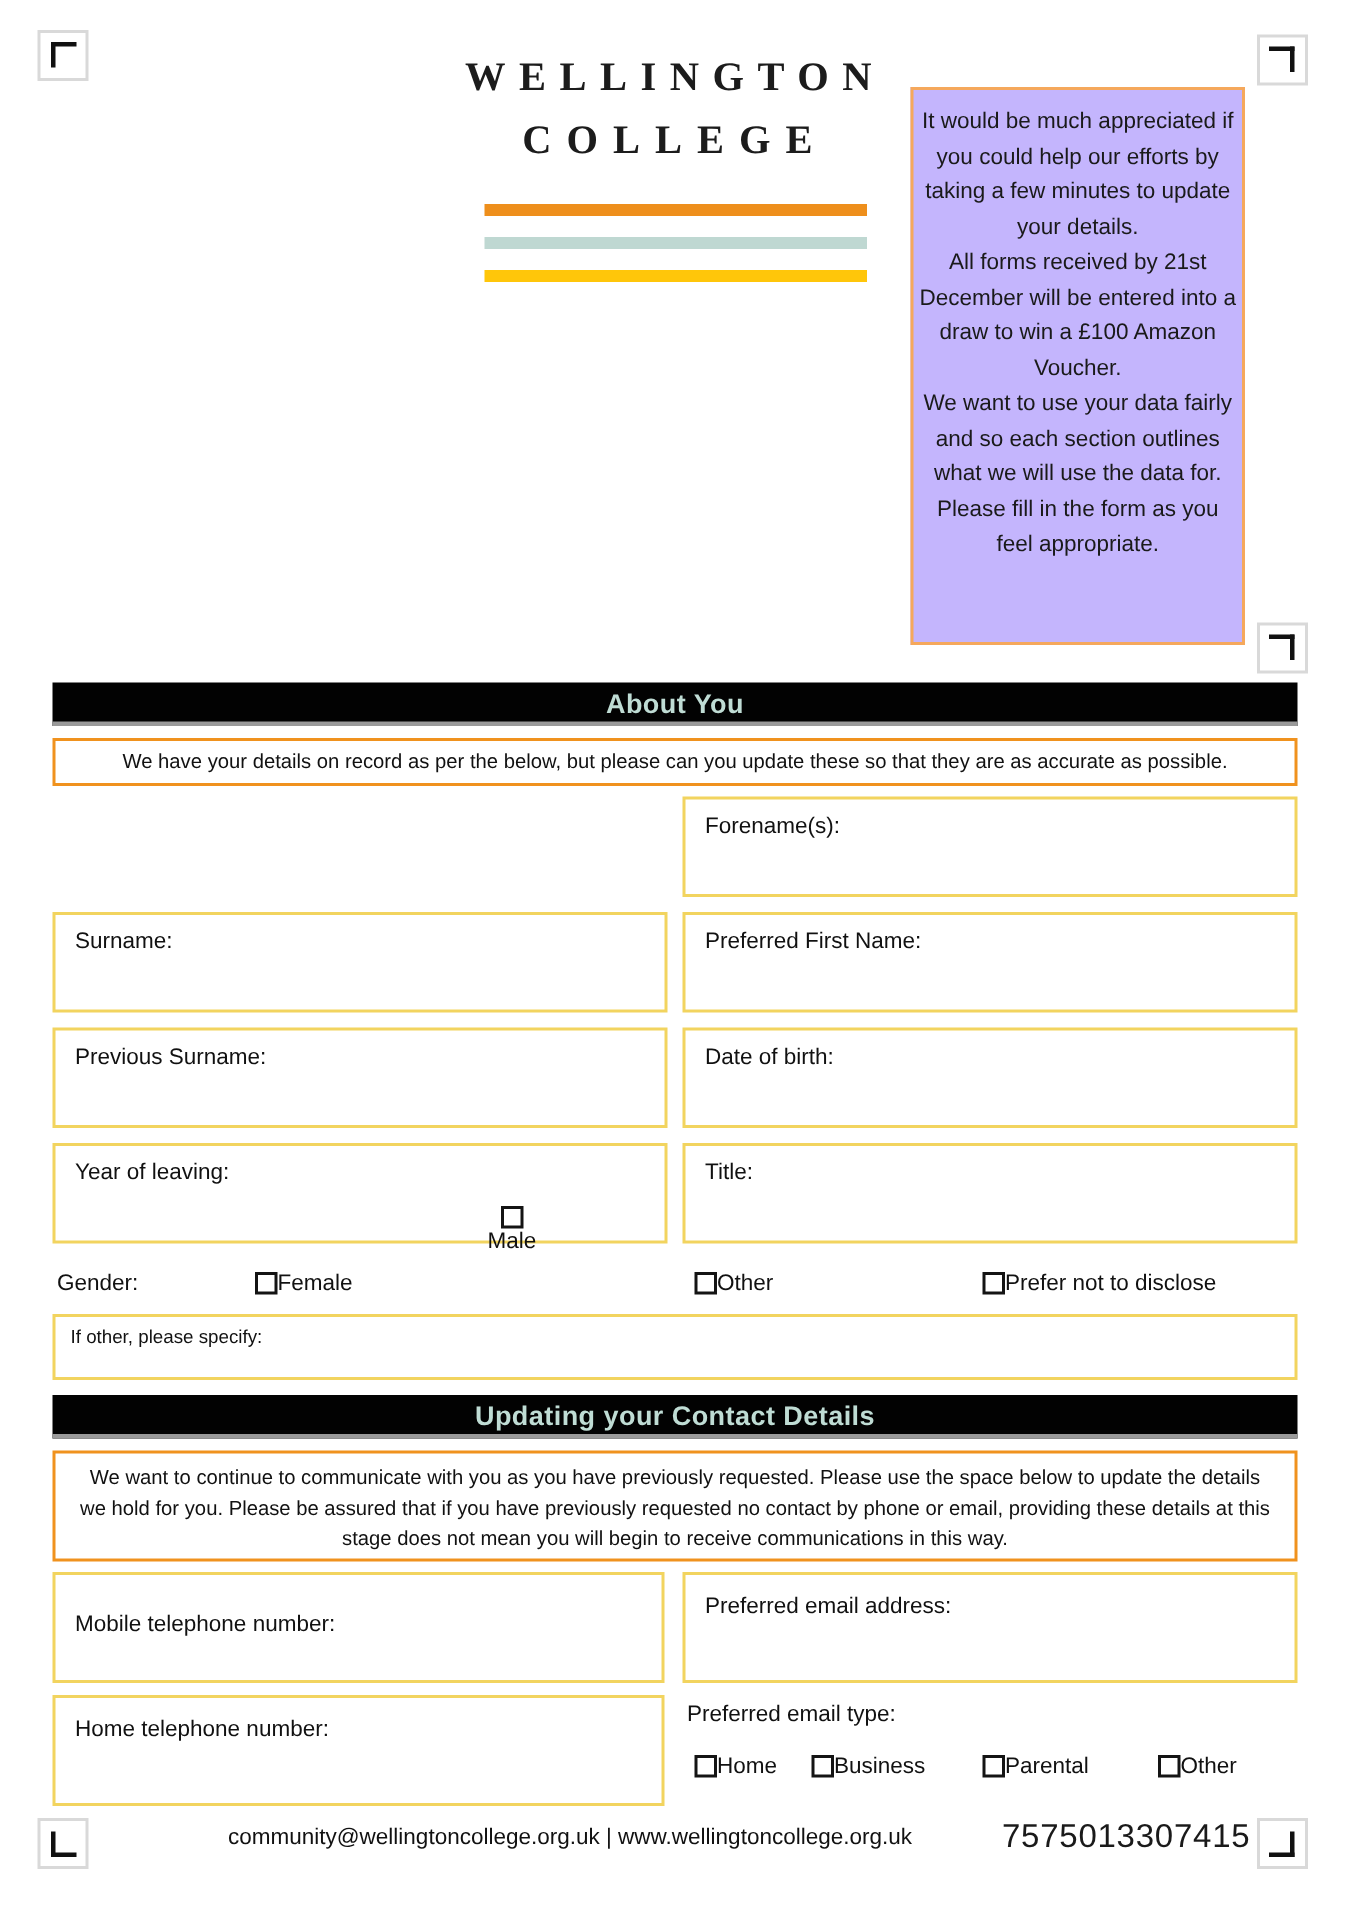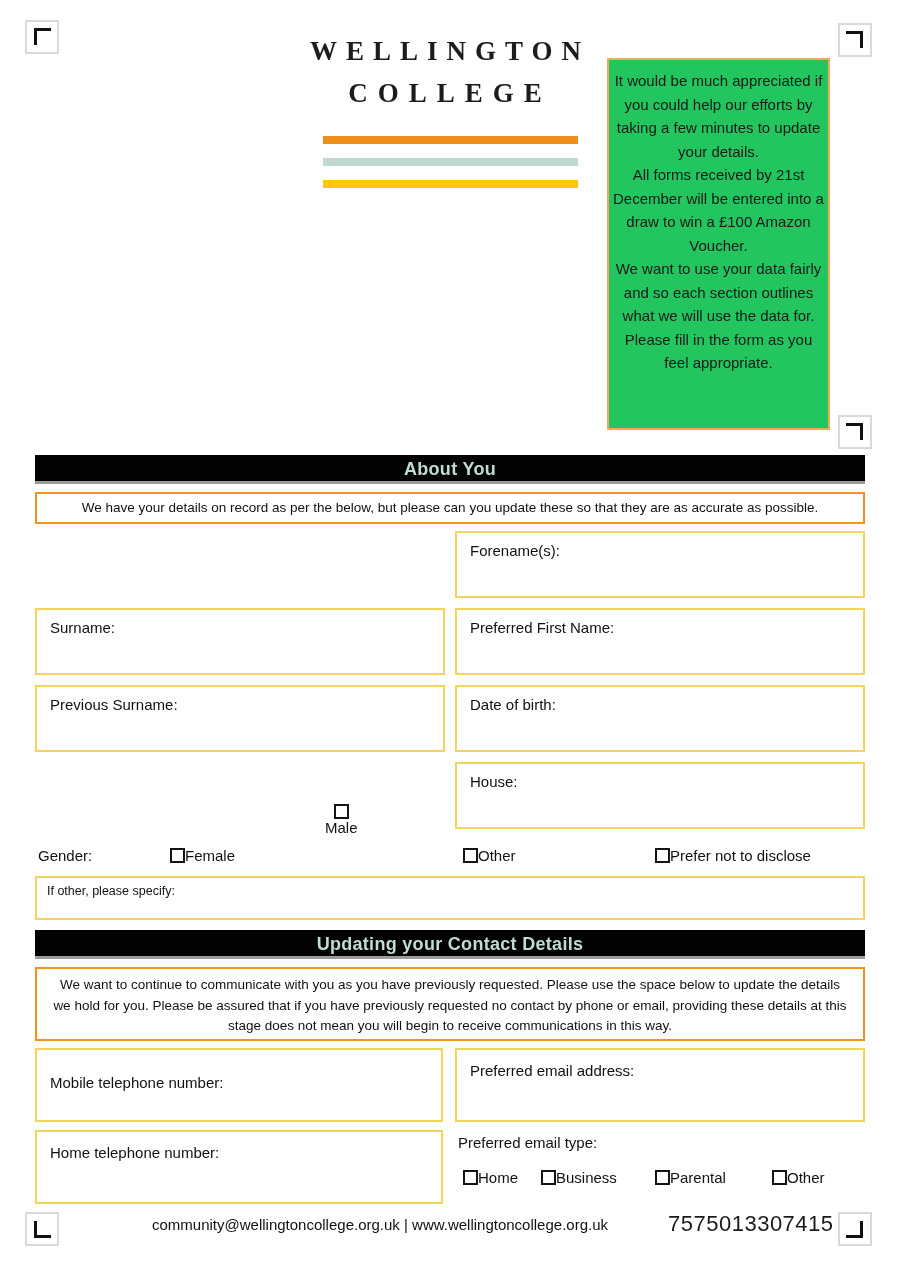--- a/index.html
+++ b/index.html
@@ -15,21 +15,21 @@
   .mk-bl { bottom:6px; left:7px; border-bottom:3px solid #111; border-left:3px solid #111; }
   .mk-br { bottom:6px; right:7px; border-bottom:3px solid #111; border-right:3px solid #111; }
 
   
   .logo-line { position:absolute; width:100%; text-align:center; font-family:"Liberation Serif", serif; color:#1c1c1c; font-size:27px; font-weight:600; }
   .logo1 { top:36px; letter-spacing:9px; }
   .logo2 { top:78px; letter-spacing:10px; }
   .bar { position:absolute; left:323px; width:255px; height:8px; }
 
   
-  .intro-box { position:absolute; left:607px; top:58px; width:223px; height:372px; border:2px solid #f5a85c; background:#22c55e; padding:9px 4px; text-align:center; font-size:15px; line-height:23.5px; color:#1a1a1a; }
+  .intro-box { position:absolute; left:607px; top:58px; width:223px; height:372px; border:2px solid #f5a85c; background:#c4b5fd; padding:9px 4px; text-align:center; font-size:15px; line-height:23.5px; color:#1a1a1a; }
 
   
   .banner { position:absolute; left:35px; width:830px; height:29px; background:#020202; border-bottom:3px solid #9a9a9a; color:#bfdcd4; font-weight:bold; font-size:18px; line-height:28px; text-align:center; letter-spacing:0.3px; }
 
   
   .instr { position:absolute; left:35px; width:830px; border:2px solid #f0921e; background:#fff; text-align:center; font-size:13.5px; color:#111; }
   .instr1 { top:492px; height:32px; line-height:28px; }
   .instr2 { top:967px; height:74px; line-height:20.5px; padding:6px 14px 0 14px; }
 
   
@@ -92,22 +92,25 @@
     </div>
   <div class="fbox" style="left:455px; top:608px; width:410px; height:67px;">
       <span class="flabel">Preferred First Name:</span>
     </div>
   <div class="fbox" style="left:35px;  top:685px; width:410px; height:67px;">
       <span class="flabel">Previous Surname:</span>
     </div>
   <div class="fbox" style="left:455px; top:685px; width:410px; height:67px;">
       <span class="flabel">Date of birth:</span>
     </div>
+  <div class="fbox" style="left:35px;  top:762px; width:410px; height:67px;">
+      <span class="flabel">Year of leaving:</span>
+    </div>
   <div class="fbox" style="left:455px; top:762px; width:410px; height:67px;">
-      <span class="flabel">House:</span>
+      <span class="flabel">Title:</span>
     </div>
 
   <span class="plain-label" style="left:38px; top:847px;">Gender:</span>
   <div class="cbitem" style="left:170px; top:844px;">
     <span class="cb"></span>
     <span class="cblabel">Female</span>
   </div>
   <div class="cbitem" style="left:325px; top:804px;flex-direction:column;">
     <span class="cb"></span>
     <span class="cblabel">Male</span>

